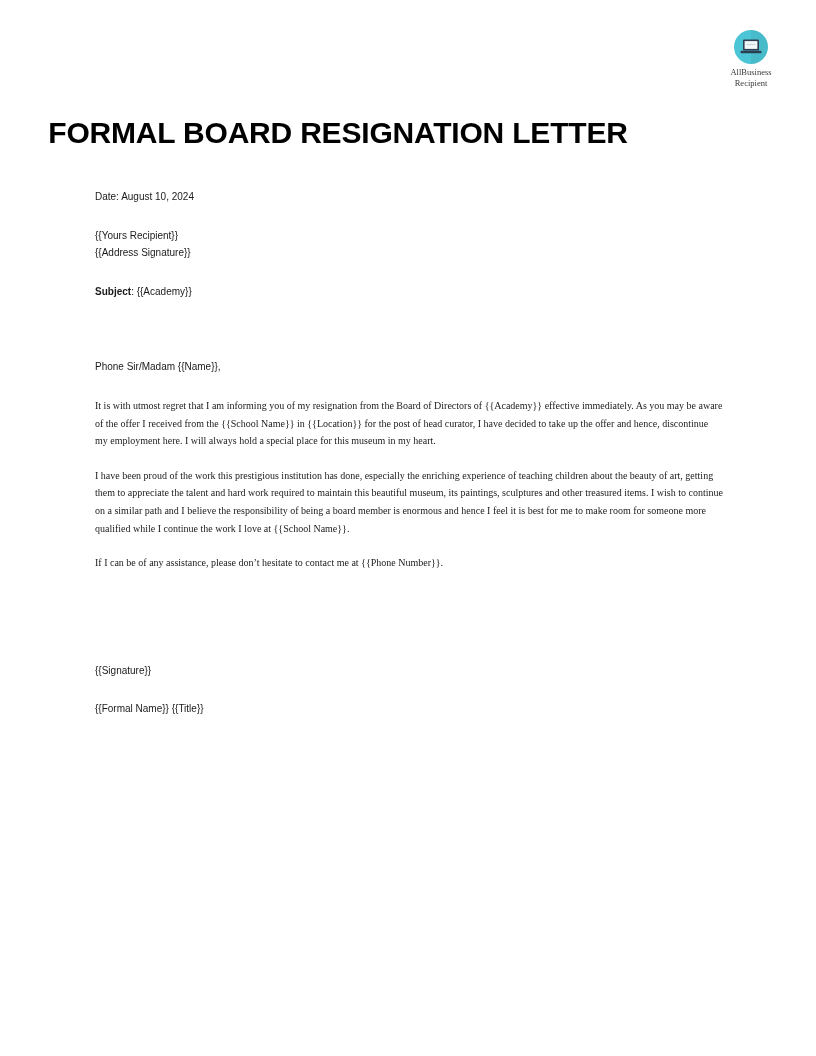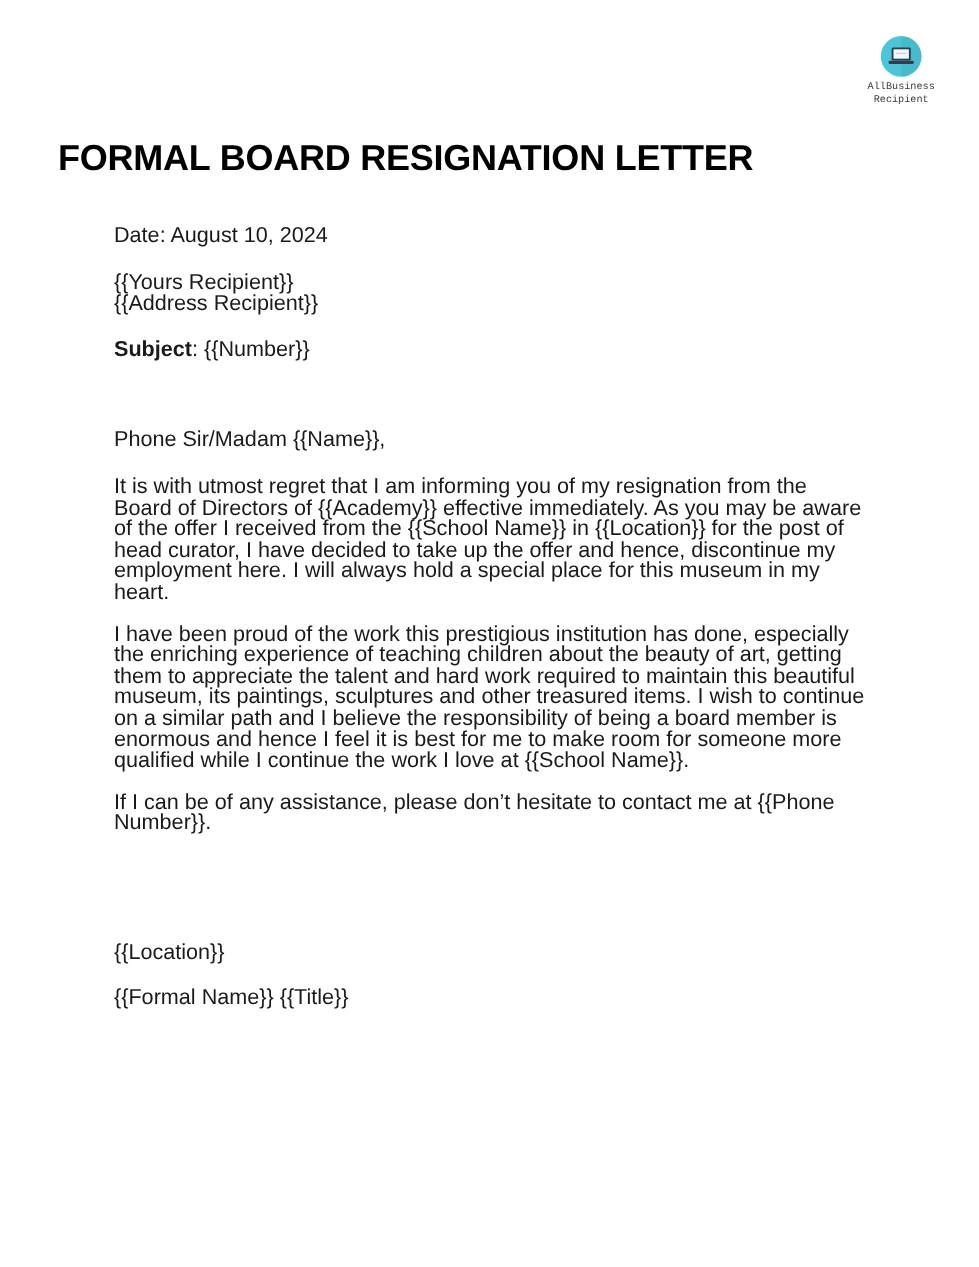--- a/index.html
+++ b/index.html
@@ -45,21 +45,21 @@
     position: absolute;
     left: 50%;
     top: 50%;
     transform: translate(-50%, -50%);
   }
   .brand-name {
     margin-top: 3px;
     font-size: 8.5px;
     line-height: 10.5px;
     color: #3b3b3b;
-    font-family: Liberation Mono, monospace;
+    font-family: Liberation Serif, serif;
   }
   .brand-name span {
     display: block;
   }
 
   
   .page {
     position: absolute;
     left: 0;
     top: 0;
@@ -79,41 +79,42 @@
     letter-spacing: -0.2px;
     color: #000000;
     font-family: "Liberation Sans", sans-serif;
   }
 
   .content {
     position: absolute;
     left: 95px;
     top: 188px;
     width: 628px;
-    font-size: 18px;
+    font-size: 10px;
     line-height: 17.6px;
     color: #1a1a1a;
   }
 
   .block {
     margin: 0;
   }
   .gap-sm { height: 21px; }
   .gap-lg { height: 52px; }
   .gap-xl { height: 58px; }
 
   .line { display: block; }
 
   .subject-label {
     font-weight: bold;
     text-align: center;
   }
 
   p.para {
     margin: 0 0 17px 0;
+    font-family: Liberation Serif, serif;
   }
   p.para:last-child {
     margin-bottom: 0;
   }
 </style>
 </head>
 <body>
 
 <div class="page">
 
@@ -136,42 +137,42 @@
   <div class="doc-title">FORMAL BOARD RESIGNATION LETTER</div>
 
   <div class="content">
 
     <div class="block">Date: August 10, 2024</div>
 
     <div class="gap-sm"></div>
 
     <div class="block">
       <span class="line">{{Yours Recipient}}</span>
-      <span class="line">{{Address Recipient}}</span>
+      <span class="line">{{Address Signature}}</span>
     </div>
 
     <div class="gap-sm"></div>
 
-    <div class="block"><span class="subject-label">Subject</span><span>: </span><span>{{Number}}</span></div>
+    <div class="block"><span class="subject-label">Subject</span><span>: </span><span>{{Academy}}</span></div>
 
     <div class="gap-xl"></div>
 
     <div class="block">Phone Sir/Madam {{Name}},</div>
 
     <div class="gap-sm"></div>
 
     <p class="para">It is with utmost regret that I am informing you of my resignation from the Board of Directors of {{Academy}} effective immediately. As you may be aware of the offer I received from the  {{School Name}} in {{Location}} for the post of head curator, I have decided to take up the offer and hence, discontinue my employment here. I will always hold a special place for this museum in my heart.</p>
     <p class="para">I have been proud of the work this prestigious institution has done, especially the enriching experience of teaching children about the beauty of art, getting them to appreciate the talent and hard work required to maintain this beautiful museum, its paintings, sculptures and other treasured items. I wish to continue on a similar path and I believe the responsibility of being a board member is enormous and hence I feel it is best for me to make room for someone more qualified while I continue the work I love at {{School Name}}.</p>
     <p class="para">If I can be of any assistance, please don’t hesitate to contact me at {{Phone Number}}.</p>
 
     <div class="gap-sm"></div>
 
 
     <div class="gap-lg"></div>
 
-    <div class="block">{{Location}}</div>
+    <div class="block">{{Signature}}</div>
 
     <div class="gap-sm"></div>
 
     <div class="block">{{Formal Name}} {{Title}}</div>
 
   </div>
 </div>
 
 </body></html>

